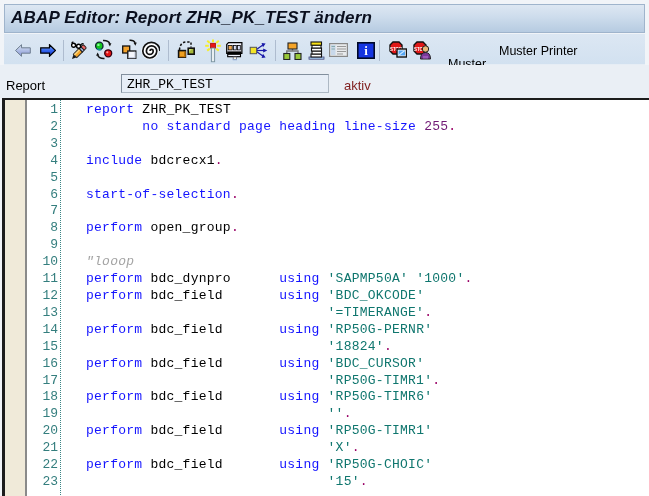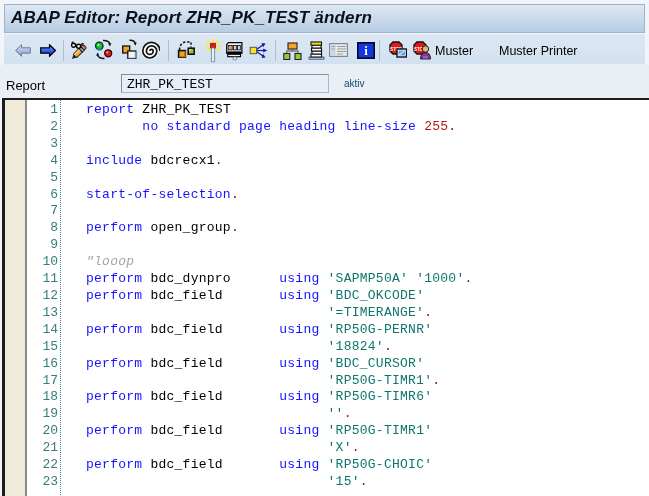--- a/index.html
+++ b/index.html
@@ -31,21 +31,21 @@
   #reportinput {
     position:absolute; left:121px; top:74px; width:208px; height:19px;
     background:#e7eef7;
     border-top:1px solid #828f9d; border-left:1px solid #828f9d;
     border-bottom:1px solid #adb8c4; border-right:1px solid #adb8c4;
   }
   #reportinput span {
     position:absolute; left:5px; top:2px;
     font-family:"Liberation Mono", monospace; font-size:13px; color:#000;
   }
-  #aktiv { position:absolute; left:344px; top:78px; font-size:10px; color:#0c4a6e; }
+  #aktiv { position:absolute; left:344px; top:78px; font-size:13px; color:#7f1d1d; }
   #codearea {
     position:absolute; left:2px; top:98px; width:647px; height:398px;
     background:#fff; border-top:2px solid #1c1c1c;
   }
   #leftborder { position:absolute; left:2px; top:100px; width:3px; height:396px; background:#1c1c1c; }
   #beige { position:absolute; left:5px; top:100px; width:22px; height:396px; background:#f0ead9; border-right:2px solid #8a8a8a; }
   #linenos {
     position:absolute; left:29px; top:102px; width:29px; height:394px;
     font-family:"Liberation Mono", monospace; font-size:13px; line-height:16.9px;
     color:#347e7e; text-align:right; white-space:pre;
@@ -54,21 +54,21 @@
     background-image:linear-gradient(#3c8585 50%, transparent 50%);
     background-size:1px 2px; }
   #code {
     position:absolute; left:86px; top:102px;
     font-family:"Liberation Mono", monospace; font-size:13px; line-height:16.9px;
     letter-spacing:0.25px;
     color:#000; white-space:pre;
   }
   .k { color:#1414ff; }
   .s { color:#0f766e; }
-  .n { color:#b91c1c;font-family:Liberation Mono, monospace; }
+  .n { color:#701a75;font-family:Liberation Mono, monospace; }
   .d { color:#990066; }
   .c { color:#a3a3a3; font-style:italic; }
 </style>
 </head>
 <body>
   <div id="titlebar"></div>
   <div id="titletext">ABAP Editor: Report ZHR_PK_TEST ändern</div>
   <div id="toolbar"></div>
   <div id="iconlayer">
     <svg class="ticon" style="left:15px;top:44px" width="16" height="13" viewBox="0 0 16 13">
@@ -211,21 +211,21 @@
       <path d="M10 14 L15.5 9.8" stroke="#cfe8ff" stroke-width="1.1"></path>
     </svg>
     <svg class="ticon" style="left:413px;top:41px" width="18" height="19" viewBox="0 0 18 19">
       <path d="M4 1 L10 1 L13 4 L13 10 L10 13 L4 13 L1 10 L1 4 Z" fill="#e01818" stroke="#111" stroke-width="1.4"></path>
       <text x="7" y="9.5" font-family="Liberation Sans" font-size="4.5" font-weight="bold" fill="#fff" text-anchor="middle">STOP</text>
       <circle cx="12.5" cy="8" r="3.2" fill="#e8b878" stroke="#222" stroke-width="1"></circle>
       <path d="M7.5 18 Q7.5 11.5 12.5 11.5 Q17.5 11.5 17.5 18 Z" fill="#7a3898" stroke="#222" stroke-width="1"></path>
       <path d="M10 15 L15 15 L15 17.5 L10 17.5 Z" fill="#9a58b8"></path>
     </svg>
   </div>
-  <span class="tbtext" style="left:435px;">Muster</span>
+  <span class="tbtext" style="left:448px;margin-top:13px;">Muster</span>
   <span class="tbtext" style="left:499px;">Muster Printer</span>
   <div id="reportrow"></div>
   <div id="reportlabel">Report</div>
   <div id="reportinput">
     <span>ZHR_PK_TEST</span>
   </div>
   <div id="aktiv">aktiv</div>
   <div id="codearea"></div>
   <div id="leftborder"></div>
   <div id="beige"></div>

